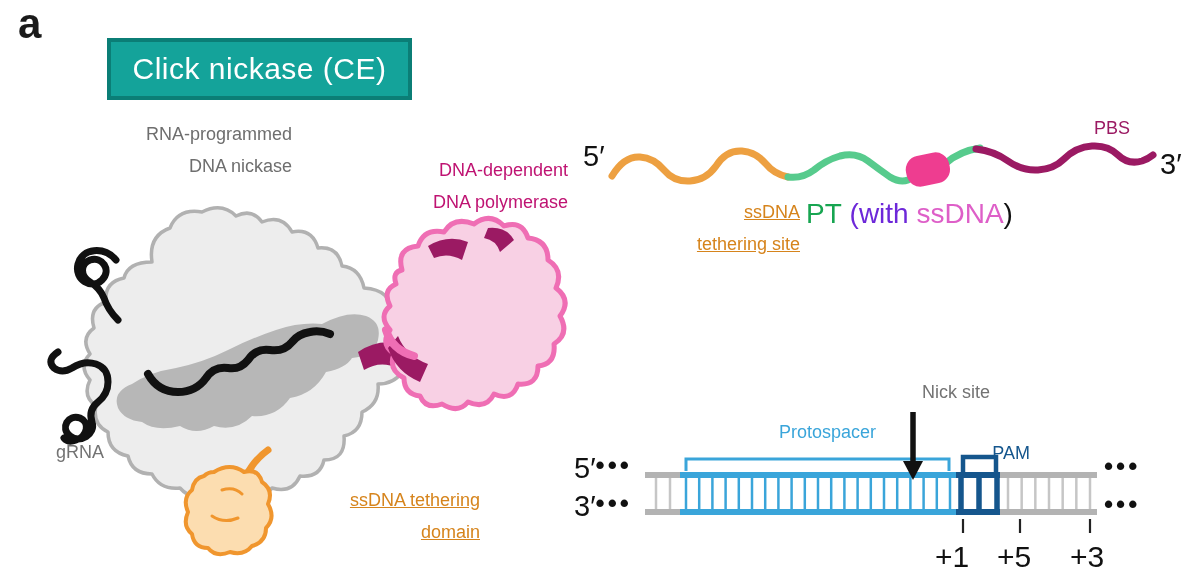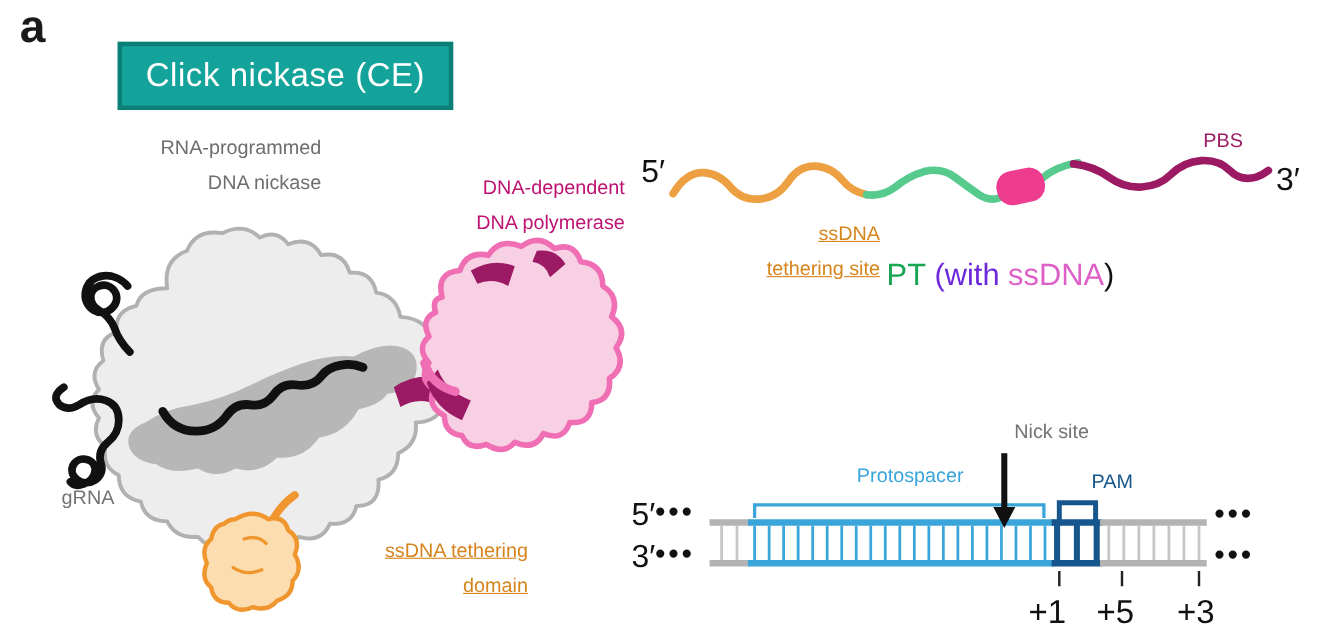--- a/index.html
+++ b/index.html
@@ -15,21 +15,21 @@
   .magenta{color:var(--magenta);}
   .darkmagenta{color:var(--dark_magenta);}
   .orange{color:var(--orange_text);text-decoration:underline;}
   .blue{color:var(--protospacer_blue);}
   .pamblue{color:var(--pam_blue);}
   .black{color:#737373;}
   .prime{position:absolute;font-size:29px;color:#111;}
   .strand-row{position:absolute;display:flex;align-items:center;font-size:29px;color:#111;}
   .dots{font-size:26px;letter-spacing:3px;position:relative;top:-3px;font-weight:700;}
   .pt-line{position:absolute;font-size:28px;display:flex;}
-  .pt-line span{white-space:pre;margin-top:36px;}
+  .pt-line span{white-space:pre;}
   .pos-lbl{position:absolute;font-size:30px;color:#111;text-align:center;}
 </style>
 </head>
 <body>
 
 <div id="fig">
 
   <svg width="1200" height="583" viewBox="0 0 1200 583">
 
     <g>
@@ -187,21 +187,21 @@
 tethering site</div>
   <div class="pt-line" style="left:806px;top:198px">
     <span style="color:var(--pt_green)">PT</span>
     <span style="color:#6d28d9"> (with </span>
     <span style="color:var(--edit_text_pink)">ssDNA</span>
     <span style="color:#111">)</span>
   </div>
 
   <div class="lbl black" style="left:840px;top:376px;width:150px">Nick site</div>
   <div class="lbl blue" style="left:686px;top:416px;width:190px">Protospacer</div>
-  <div class="lbl pamblue" style="left:950px;top:422px;width:80px">PAM</div>
+  <div class="lbl pamblue" style="left:950px;top:437px;width:80px">PAM</div>
 
   <div class="strand-row" style="left:574px;top:452px">
     <span>5′</span>
       <span class="dots">•••</span>
   </div>
   <div class="strand-row" style="left:574px;top:490px">
     <span>3′</span>
       <span class="dots">•••</span>
   </div>
   <div class="strand-row" style="left:1104px;top:454px">

